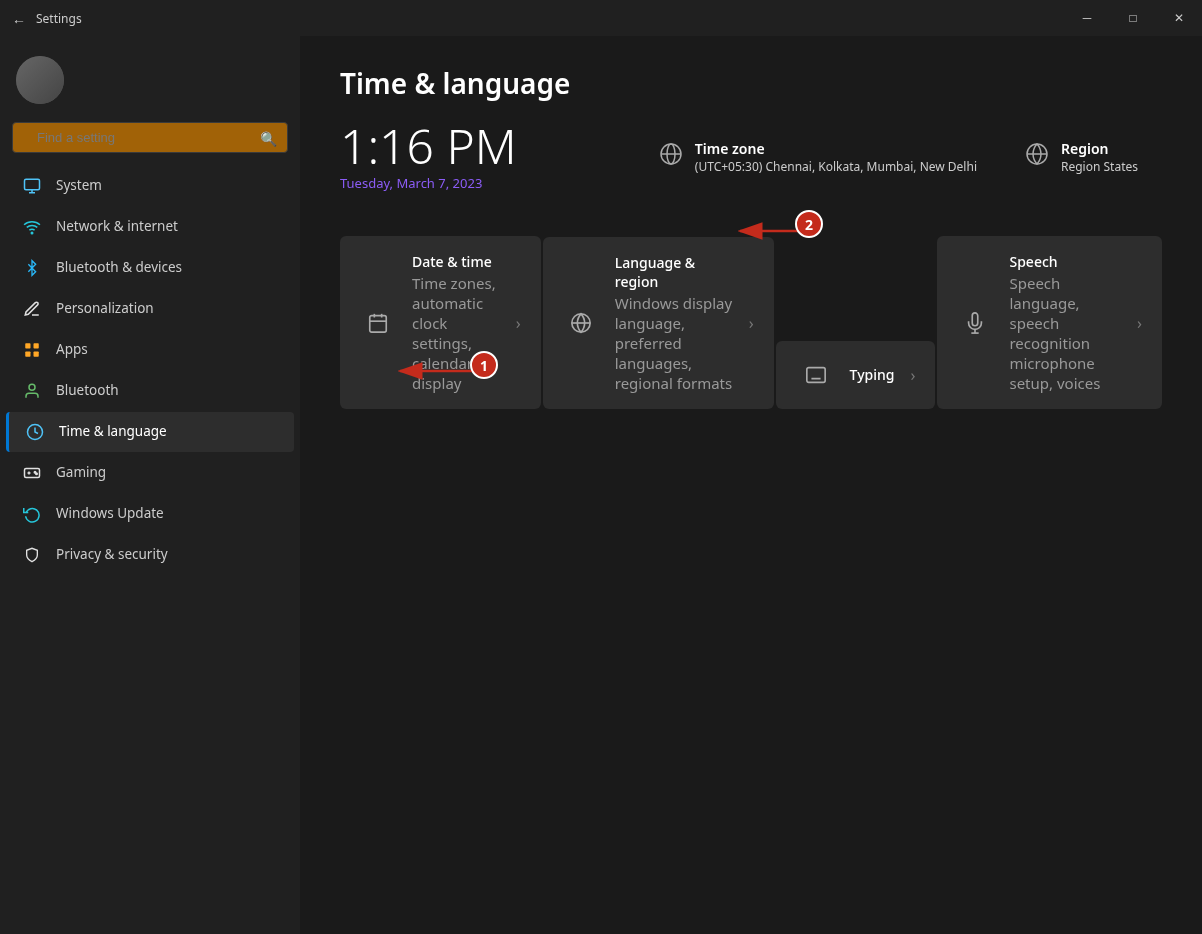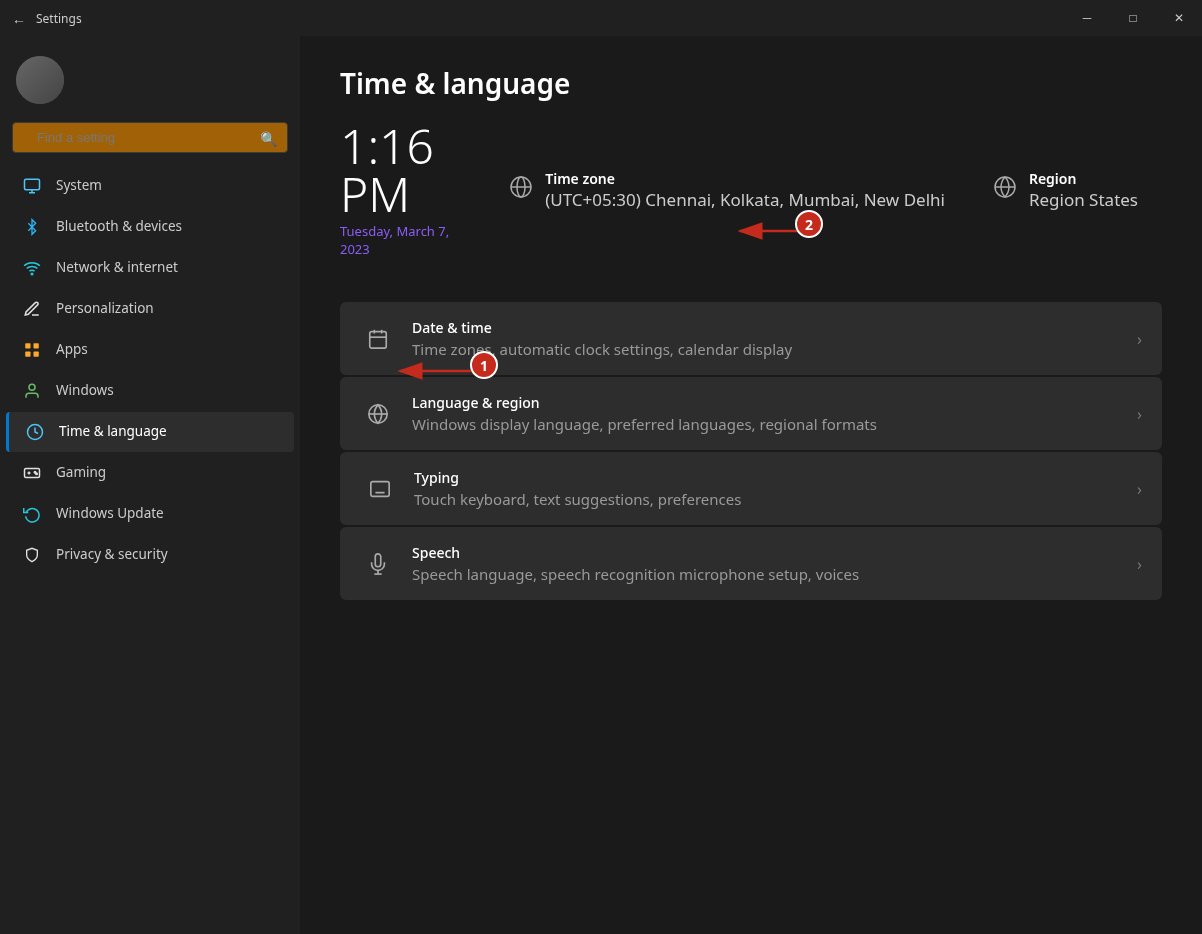--- a/index.html
+++ b/index.html
@@ -198,29 +198,29 @@
     .info-box-text {
       display: flex;
       flex-direction: column;
     }
     .info-box-label {
       font-size: 14px;
       font-weight: 600;
       color: #fff;
     }
     .info-box-value {
-      font-size: 17px;
+      font-size: 12px;
       color: #ccc;
     }
 
     
     .settings-list {
       display: flex;
-      flex-direction: column;
       gap: 2px;
+      align-items: flex-end;
     }
 
     .settings-item {
       display: flex;
       align-items: center;
       padding: 16px 20px;
       background: #2d2d2d;
       border-radius: 6px;
       cursor: pointer;
       transition: background 0.15s;
@@ -307,41 +307,41 @@
         <span class="nav-icon blue">
           <svg width="18" height="18" viewBox="0 0 24 24" fill="currentColor">
               <rect x="2" y="3" width="20" height="14" rx="2" fill="none" stroke="currentColor" stroke-width="2"></rect>
               <path d="M8 21h8M12 17v4" stroke="currentColor" stroke-width="2"></path>
             </svg>
         </span>
         <span>System</span>
       </div>
 
       <div class="nav-item">
-        <span class="nav-icon light-blue">
-          <svg width="16" height="18" viewBox="0 0 24 24" fill="none" stroke="currentColor" stroke-width="2">
-              <polyline points="6.5 6.5 17.5 17.5 12 23 12 1 17.5 6.5 6.5 17.5"></polyline>
-            </svg>
-        </span>
-        <span>Bluetooth &amp; devices</span>
-      </div>
-
-      <div class="nav-item">
         <span class="nav-icon teal">
           <svg width="18" height="18" viewBox="0 0 24 24" fill="none" stroke="currentColor" stroke-width="2">
               <path d="M5 12.55a11 11 0 0 1 14.08 0"></path>
               <path d="M1.42 9a16 16 0 0 1 21.16 0"></path>
               <path d="M8.53 16.11a6 6 0 0 1 6.95 0"></path>
               <circle cx="12" cy="20" r="1" fill="currentColor"></circle>
             </svg>
         </span>
         <span>Network &amp; internet</span>
       </div>
 
       <div class="nav-item">
+        <span class="nav-icon light-blue">
+          <svg width="16" height="18" viewBox="0 0 24 24" fill="none" stroke="currentColor" stroke-width="2">
+              <polyline points="6.5 6.5 17.5 17.5 12 23 12 1 17.5 6.5 6.5 17.5"></polyline>
+            </svg>
+        </span>
+        <span>Bluetooth &amp; devices</span>
+      </div>
+
+      <div class="nav-item">
         <span class="nav-icon white">
           <svg width="18" height="18" viewBox="0 0 24 24" fill="none" stroke="currentColor" stroke-width="2">
               <path d="M12 20h9"></path>
               <path d="M16.5 3.5a2.121 2.121 0 0 1 3 3L7 19l-4 1 1-4L16.5 3.5z"></path>
             </svg>
         </span>
         <span>Personalization</span>
       </div>
 
       <div class="nav-item">
@@ -356,21 +356,21 @@
         <span>Apps</span>
       </div>
 
       <div class="nav-item">
         <span class="nav-icon green">
           <svg width="18" height="18" viewBox="0 0 24 24" fill="none" stroke="currentColor" stroke-width="2">
               <path d="M20 21v-2a4 4 0 0 0-4-4H8a4 4 0 0 0-4 4v2"></path>
               <circle cx="12" cy="7" r="4"></circle>
             </svg>
         </span>
-        <span>Windows</span>
+        <span>Bluetooth</span>
       </div>
 
       <div class="nav-item active">
         <span class="nav-icon blue">
           <svg width="18" height="18" viewBox="0 0 24 24" fill="none" stroke="#4fc3f7" stroke-width="2">
               <circle cx="12" cy="12" r="10"></circle>
               <polyline points="12 6 12 12 16 14"></polyline>
             </svg>
         </span>
         <span>Time &amp; language</span>
@@ -489,21 +489,20 @@
 
         <div class="settings-item" style="position:relative;padding-left:22px;">
           <div class="settings-item-icon">
             <svg width="22" height="22" viewBox="0 0 24 24" fill="none" stroke="#aaa" stroke-width="1.8">
                 <rect x="2" y="4" width="20" height="16" rx="2"></rect>
                 <path d="M6 8h.01M10 8h.01M14 8h.01M18 8h.01M8 12h.01M12 12h.01M16 12h.01M7 16h10"></path>
               </svg>
           </div>
           <div class="settings-item-text">
             <div class="settings-item-title">Typing</div>
-            <div class="settings-item-desc">Touch keyboard, text suggestions, preferences</div>
           </div>
           <span class="settings-item-chevron">›</span>
         </div>
 
         <div class="settings-item">
           <div class="settings-item-icon">
             <svg width="22" height="22" viewBox="0 0 24 24" fill="none" stroke="#aaa" stroke-width="1.8">
                 <path d="M12 1a3 3 0 0 0-3 3v8a3 3 0 0 0 6 0V4a3 3 0 0 0-3-3z"></path>
                 <path d="M19 10v2a7 7 0 0 1-14 0v-2"></path>
                 <line x1="12" y1="19" x2="12" y2="23"></line>

